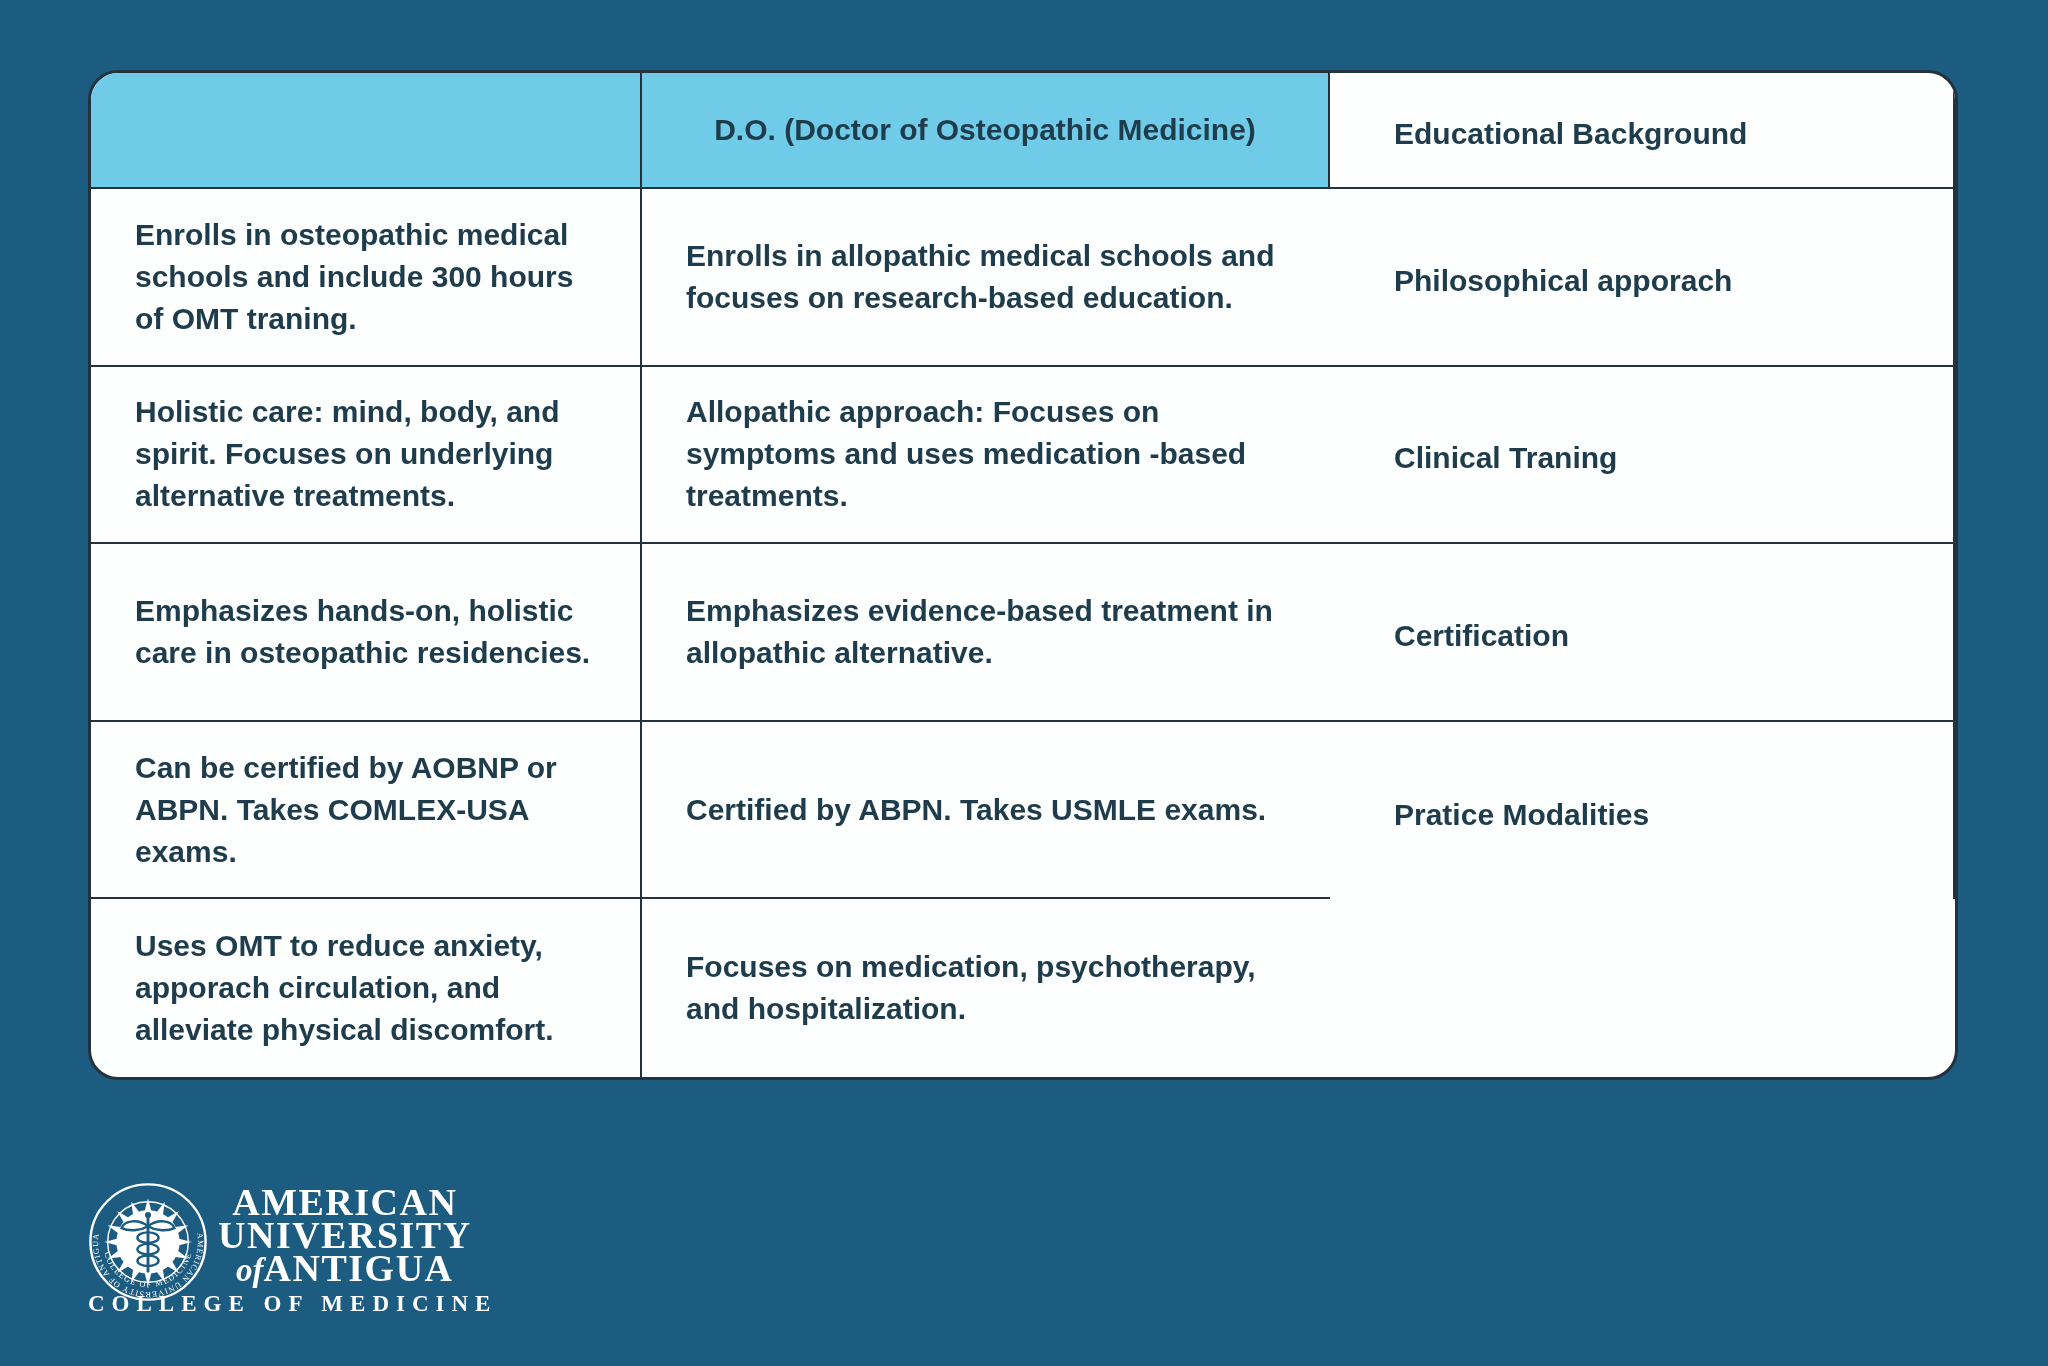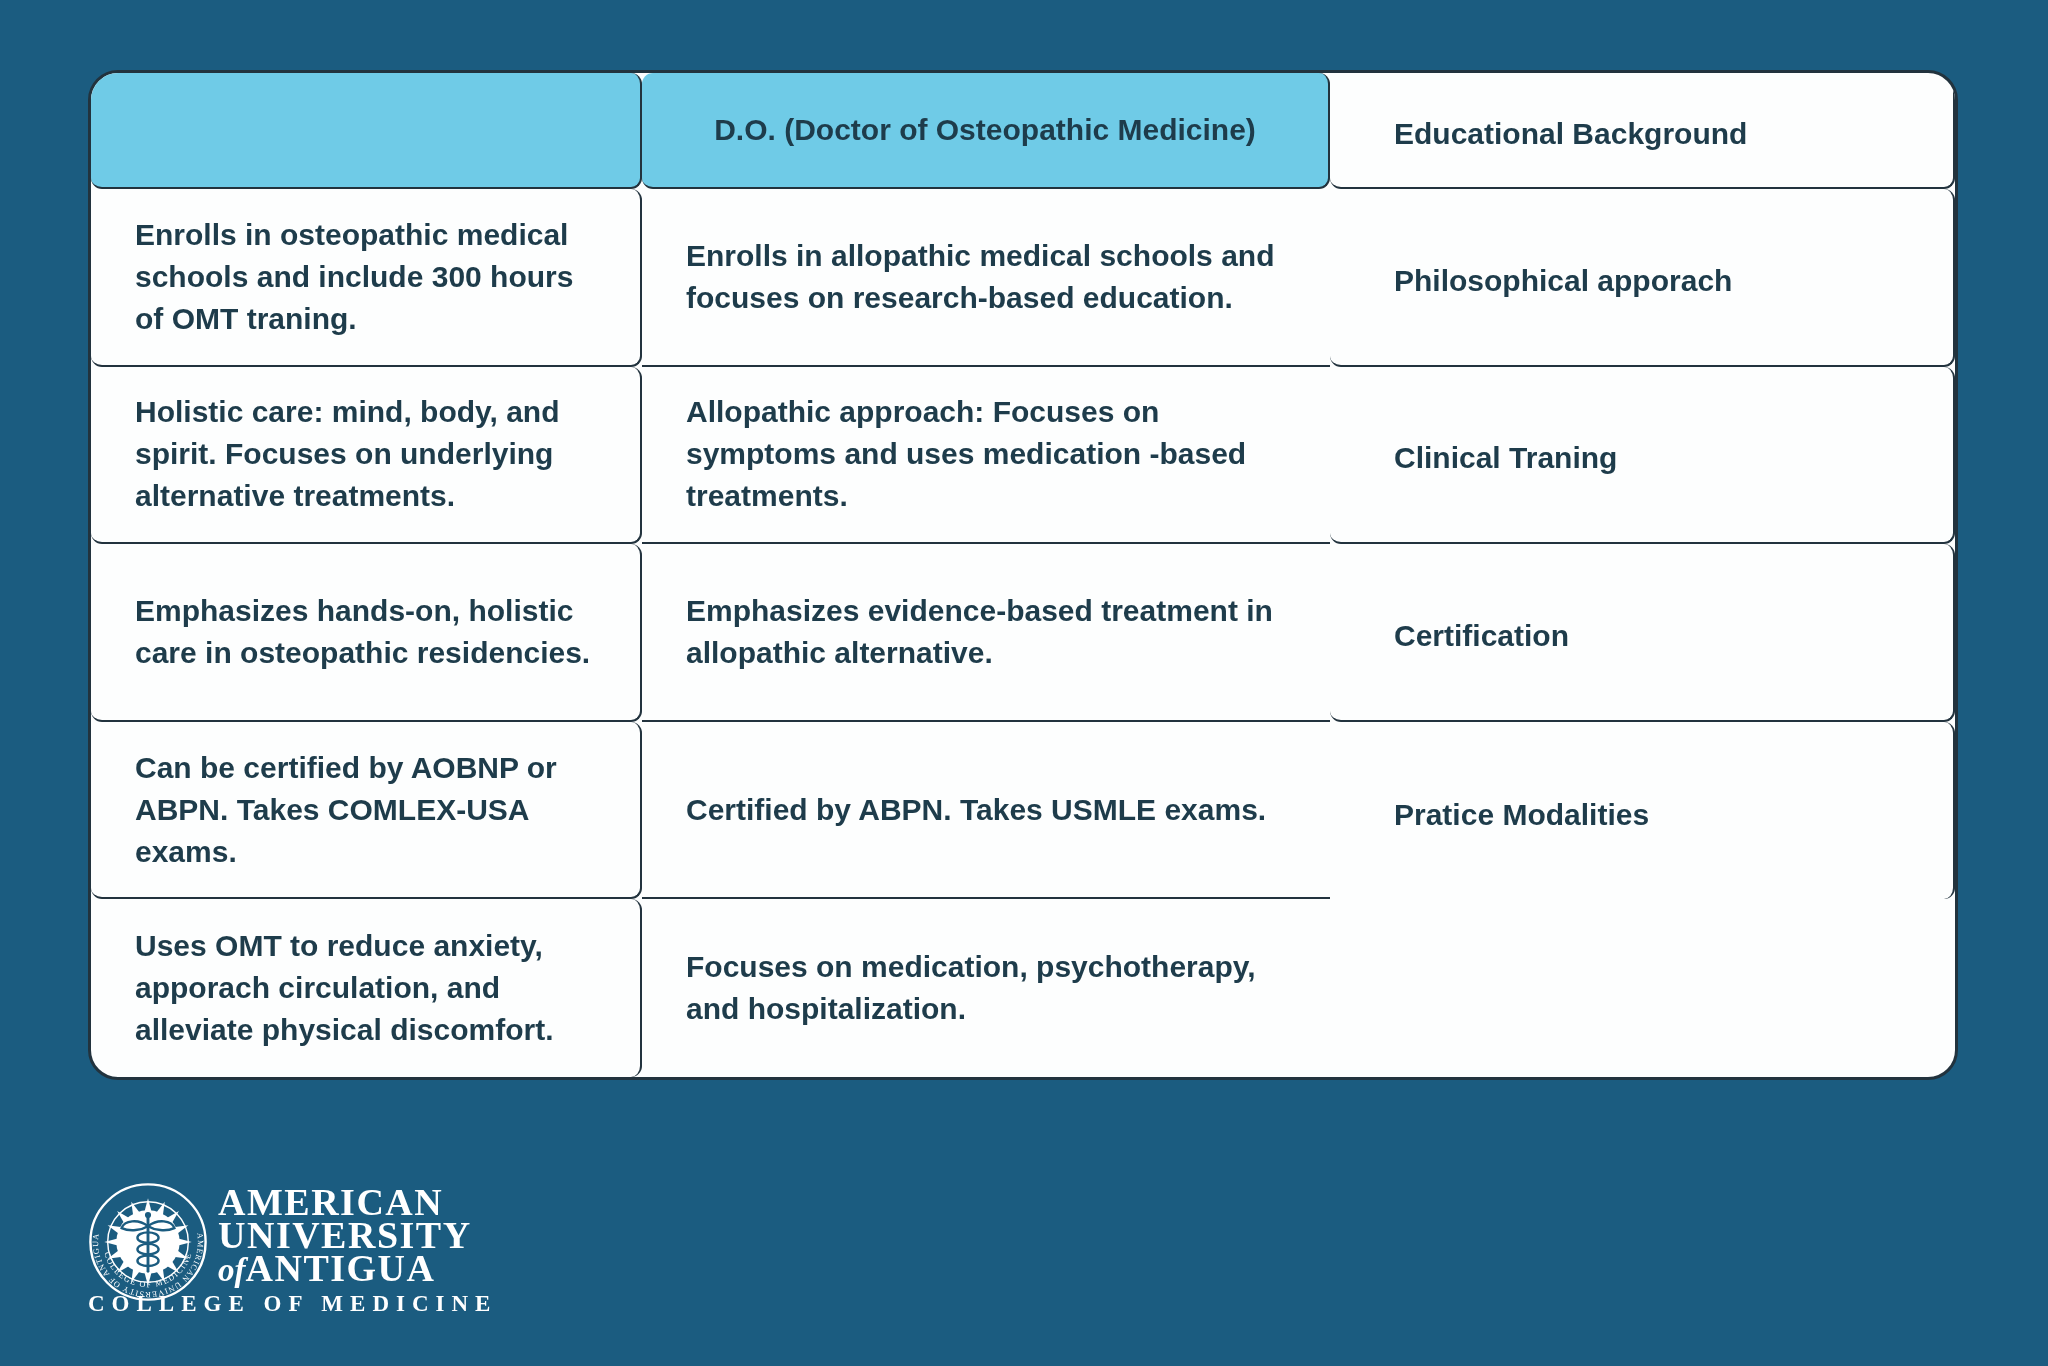--- a/index.html
+++ b/index.html
@@ -27,21 +27,21 @@
     display: flex;
     align-items: center;
     color: #1E3C4B;
     font-weight: bold;
     font-size: 30px;
     line-height: 1.4;
     border-color: #22333E;
     border-style: solid;
     border-width: 0;
   }
-  .cell.col-divider { border-right-width: 2px; border-radius: 11px; }
+  .cell.col-divider { border-right-width: 2px; }
   .cell.row-divider { border-bottom-width: 2px; }
   .cell.header {
     background: #6FCBE7;
     justify-content: center;
     text-align: center;
     padding: 0 55px;
     line-height: 1.25;
   }
   .cell.label { padding: 8px 30px 0 64px; }
   .cell.body  { padding: 0 42px 0 44px; }
@@ -56,20 +56,21 @@
   .seal { width: 120px; height: 120px; flex: 0 0 auto; }
   .wordmark {
     margin-left: 10px;
     font-family: "Liberation Serif", serif;
     font-weight: bold;
     letter-spacing: 1.5px;
     font-size: 38px;
     line-height: 33px;
     padding-top: 4px;
     white-space: nowrap;
+    text-align: center;
   }
   .wordmark .of {
     font-style: italic;
     text-transform: none;
     font-size: 33px;
     letter-spacing: 0;
     margin-right: 0;
   }
   .tagline {
     position: absolute;

